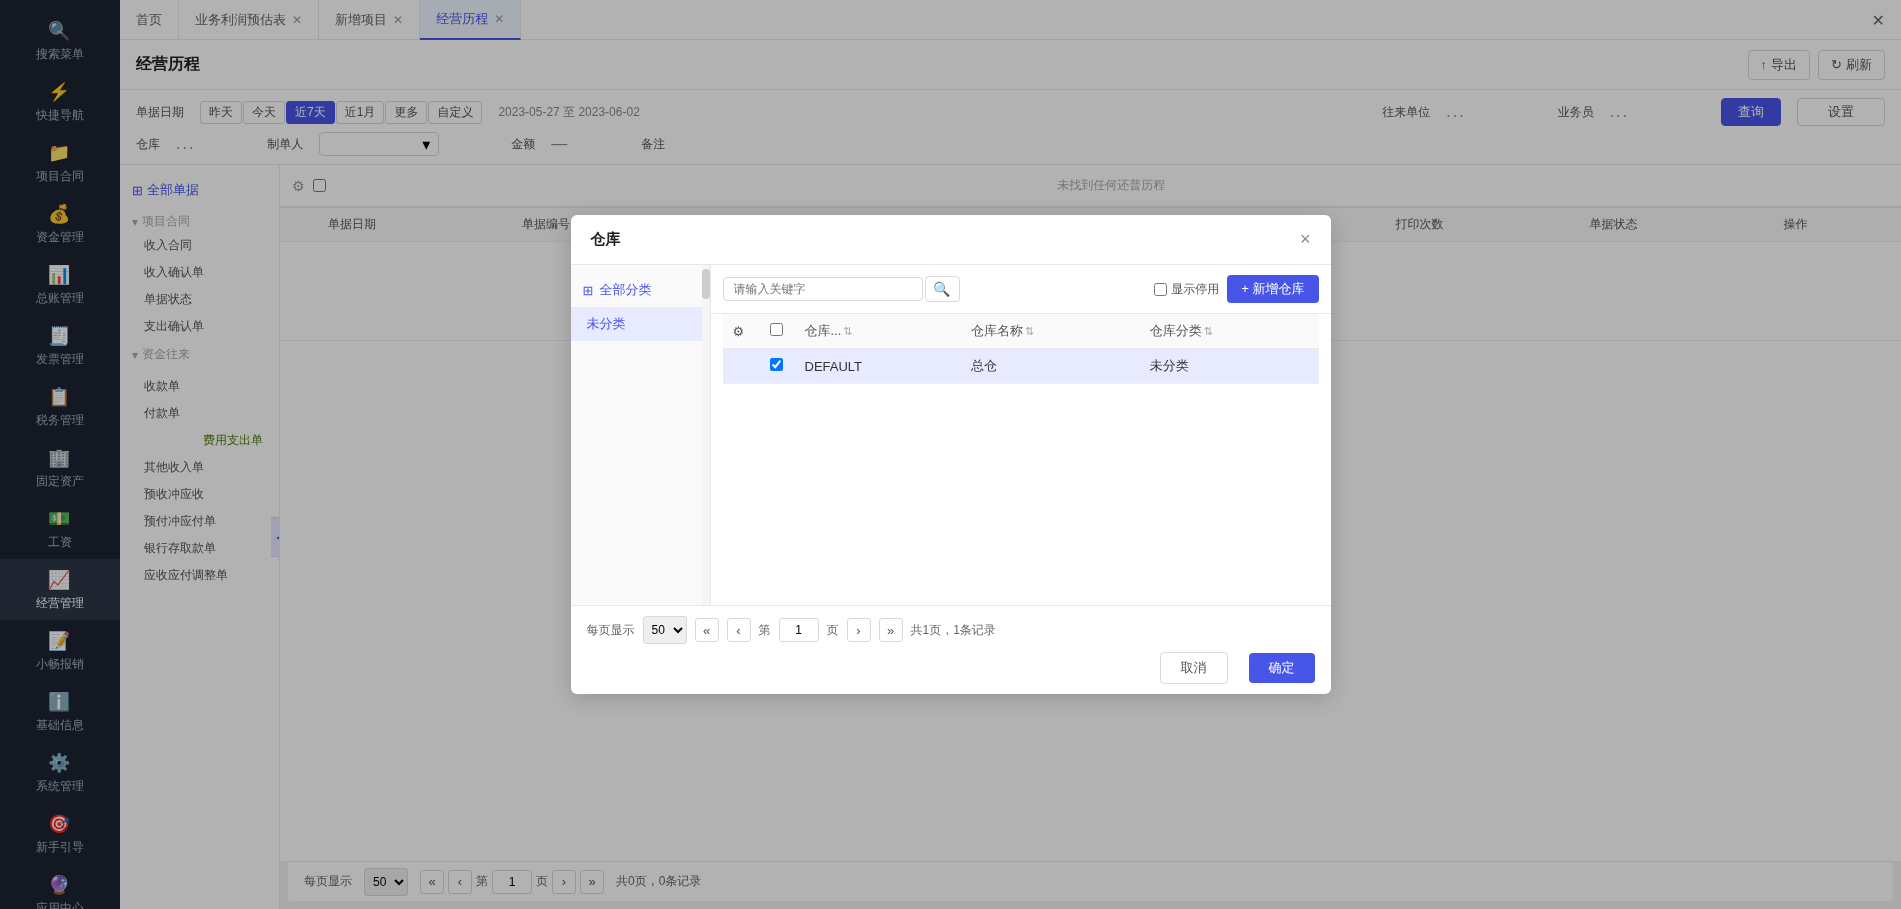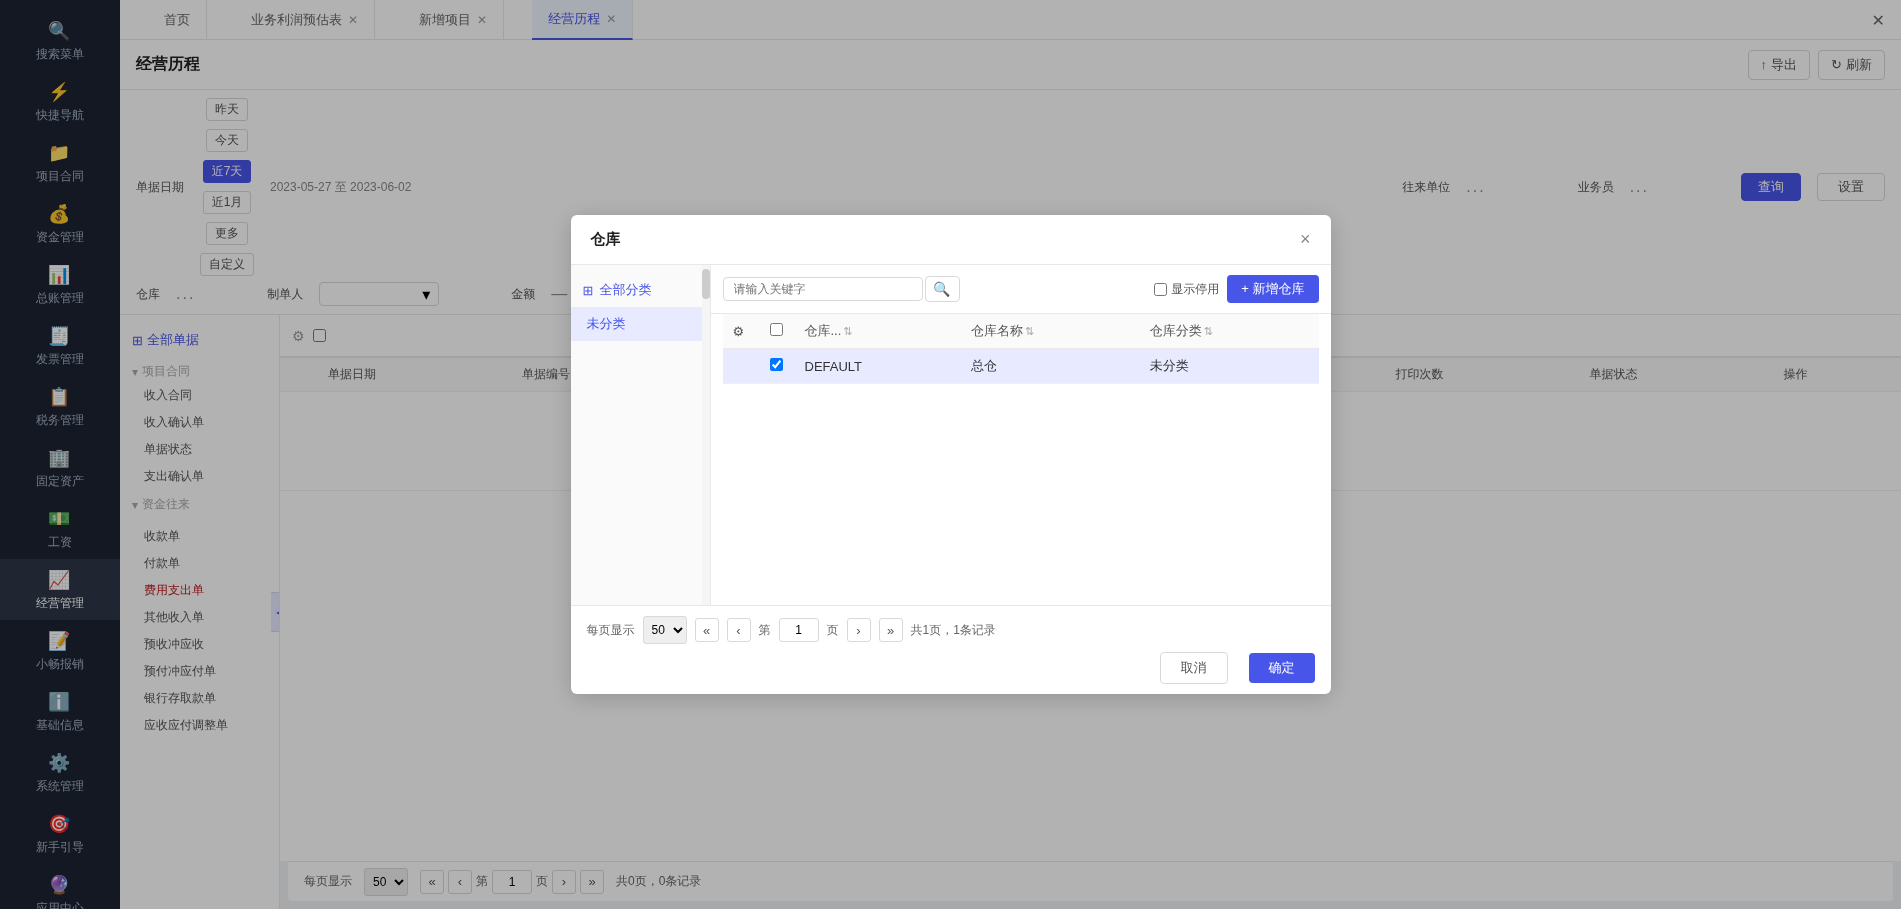--- a/index.html
+++ b/index.html
@@ -55,21 +55,20 @@
     .top-nav-tab {
       height: 40px;
       padding: 0 16px;
       display: flex;
       align-items: center;
       font-size: 13px;
       color: #666;
       cursor: pointer;
       border-right: 1px solid #e8e8e8;
       gap: 6px;
-      margin-left: 28px;
     }
     .top-nav-tab.active {
       background: #f0f5ff;
       color: #4755e8;
       border-bottom: 2px solid #4755e8;
     }
     .top-nav-tab .close-tab { font-size: 12px; color: #999; cursor: pointer; }
     .close-window { position: absolute; right: 16px; top: 50%; transform: translateY(-50%); cursor: pointer; font-size: 16px; color: #666; }
 
     
@@ -104,21 +103,21 @@
       flex-direction: column;
       gap: 6px;
     }
     .filter-row {
       display: flex;
       align-items: center;
       gap: 16px;
       flex-wrap: wrap;
     }
     .filter-label { font-size: 12px; color: #555; white-space: nowrap; }
-    .filter-date-btns { display: flex; gap: 8px; align-items: center; flex-direction: column; }
+    .filter-date-btns { display: flex; gap: 1px; align-items: center; }
     .date-btn {
       padding: 2px 8px;
       border-radius: 3px;
       font-size: 12px;
       cursor: pointer;
       border: 1px solid #d9d9d9;
       background: #fff;
       color: #555;
     }
     .date-btn.active { background: #4755e8; color: #fff; border-color: #4755e8; }
@@ -412,21 +411,21 @@
       </div>
       <span class="date-range">2023-05-27 至 2023-06-02</span>
       <span style="flex:1"></span>
       <span class="filter-label">往来单位</span>
       <span class="filter-dots">...</span>
       <span style="width:60px"></span>
       <span class="filter-label">业务员</span>
       <span class="filter-dots">...</span>
       <span style="width:60px"></span>
       <button class="action-btn primary" style="font-size:13px;padding:4px 16px;">查询</button>
-      <button class="action-btn" style="font-size:13px;padding:4px 20px;">设置</button>
+      <button class="action-btn" style="font-size:13px;padding:4px 30px;">设置</button>
     </div>
     <div class="filter-row">
       <span class="filter-label">仓库</span>
       <span class="filter-dots">...</span>
       <span style="width:40px"></span>
       <span class="filter-label">制单人</span>
       <div style="width:120px;border:1px solid #d9d9d9;border-radius:4px;height:24px;display:flex;align-items:center;padding:0 8px;cursor:pointer;">
         <span style="font-size:12px;color:#aaa;flex:1;"></span>
         <span>▾</span>
       </div>
@@ -453,21 +452,21 @@
       <div style="padding:5px 16px 5px 24px;font-size:12px;color:#555;cursor:pointer;">收入合同</div>
       <div style="padding:5px 16px 5px 24px;font-size:12px;color:#555;cursor:pointer;">收入确认单</div>
       <div style="padding:5px 16px 5px 24px;font-size:12px;color:#555;cursor:pointer;">单据状态</div>
       <div style="padding:5px 16px 5px 24px;font-size:12px;color:#555;cursor:pointer;">支出确认单</div>
       <div style="padding:6px 12px 2px;font-size:12px;color:#aaa;display:flex;align-items:center;gap:4px;cursor:pointer;">
         <span>▾</span>
         <span>资金往来</span>
       </div>
       <div style="padding:5px 16px 5px 24px;font-size:12px;color:#555;cursor:pointer;margin-top:8px;">收款单</div>
       <div style="padding:5px 16px 5px 24px;font-size:12px;color:#555;cursor:pointer;">付款单</div>
-      <div style="padding:5px 16px 5px 24px;font-size:12px;color:#b91c1c;cursor:pointer;">费用支出单</div>
+      <div style="padding:5px 16px 5px 24px;font-size:12px;color:#4d7c0f;cursor:pointer;text-align:right;">费用支出单</div>
       <div style="padding:5px 16px 5px 24px;font-size:12px;color:#555;cursor:pointer;">其他收入单</div>
       <div style="padding:5px 16px 5px 24px;font-size:12px;color:#555;cursor:pointer;">预收冲应收</div>
       <div style="padding:5px 16px 5px 24px;font-size:12px;color:#555;cursor:pointer;">预付冲应付单</div>
       <div style="padding:5px 16px 5px 24px;font-size:12px;color:#555;cursor:pointer;">银行存取款单</div>
       <div style="padding:5px 16px 5px 24px;font-size:12px;color:#555;cursor:pointer;">应收应付调整单</div>
     </div>
 
     <div style="flex:1;display:flex;flex-direction:column;overflow:hidden;">
 
       <div style="background:#fff;padding:8px 12px;border-bottom:1px solid #e8e8e8;display:flex;align-items:center;gap:8px;">

